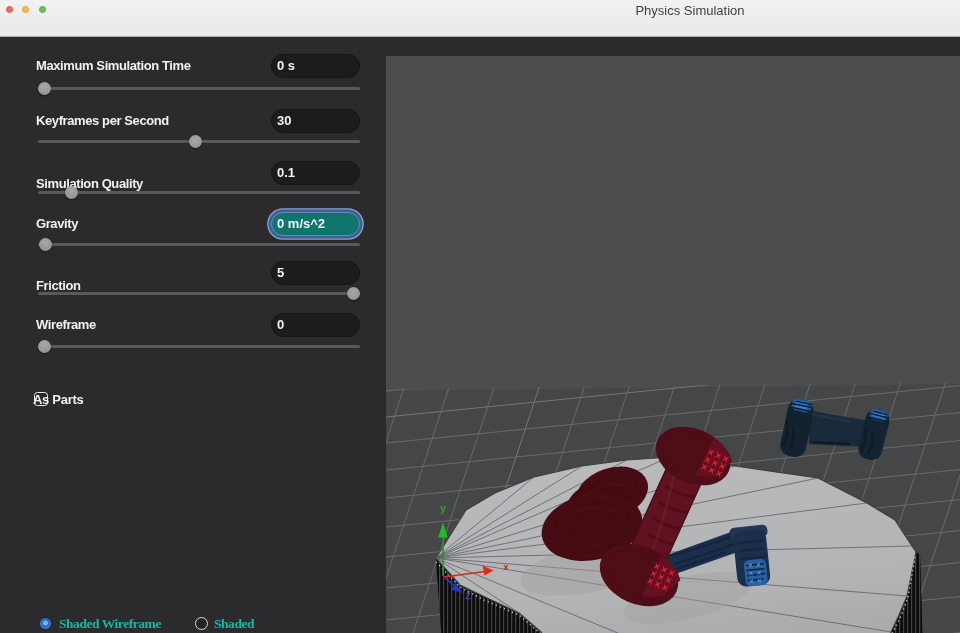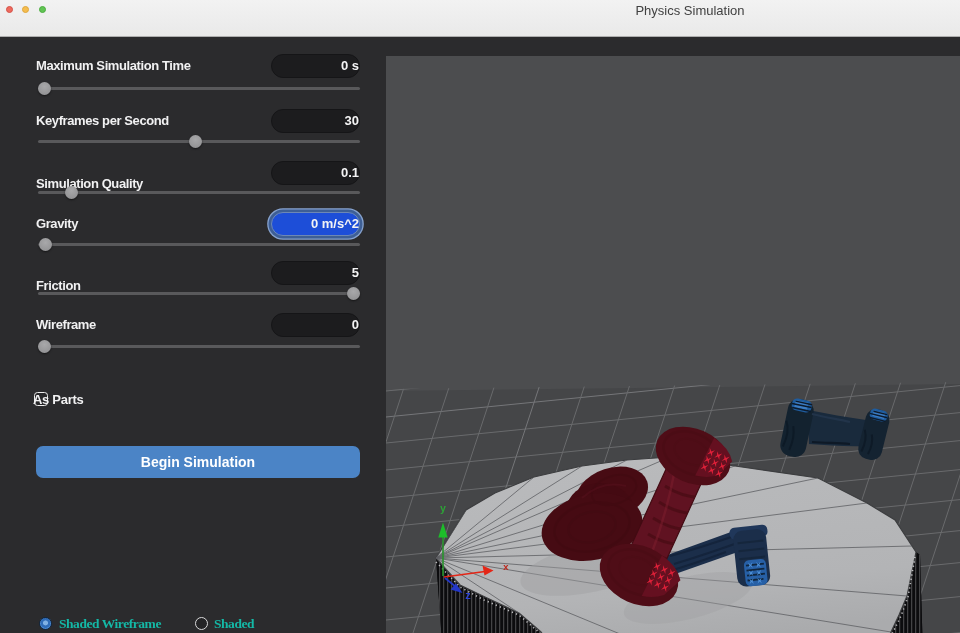--- a/index.html
+++ b/index.html
@@ -5,22 +5,22 @@
   font-family:"Liberation Sans", sans-serif; }
 #titlebar { position:absolute; left:0; top:0; width:960px; height:37px;
   background:linear-gradient(#f2f2f2,#e9e9e9); border-bottom:1px solid #aeaeae; }
 .tl { position:absolute; top:6px; width:7px; height:7px; border-radius:50%; }
 #title { position:absolute; left:690px; top:3px; transform:translateX(-50%);
   font-size:13px; color:#414141; white-space:nowrap; }
 #panel { position:absolute; left:0; top:0; width:386px; height:607px; background:#2b2b2d; }
 .lbl { position:absolute; left:36px; font-size:13px; font-weight:700; color:#f1f1f2; white-space:nowrap; letter-spacing:-0.4px;}
 .inp { position:absolute; left:271px; width:89px; height:24px; background:#1c1c1e;
   border:1px solid #151517; border-radius:12px; color:#f3f3f4; font-size:13px; font-weight:700;
-  line-height:22px; padding-left:5px;text-align:right; }
-.inp.focus { border:1px solid #6d88b4; box-shadow:0 0 0 2.5px #3e5f95, 0 0 0 3.8px #87a3cf; background:#1d4ed8; }
+  line-height:22px; padding-left:5px; }
+.inp.focus { border:1px solid #6d88b4; box-shadow:0 0 0 2.5px #3e5f95, 0 0 0 3.8px #87a3cf; background:#0f766e; }
 .track { position:absolute; left:38px; width:322px; height:3px; background:#59595b; border-radius:2px; }
 .thumb { position:absolute; width:13px; height:13px; border-radius:50%;
   background:radial-gradient(circle at 50% 35%, #a8a8aa, #8d8d8f); box-shadow:0 1px 2px rgba(0,0,0,.5); }
 #cb { position:absolute; left:34px; top:392px; width:13.5px; height:13.5px;
   border:1.5px solid #ececec; border-radius:3.5px; background:#28282a; }
 #cblbl { position:absolute; left:33px; top:392px; font-size:13px; font-weight:700; color:#f1f1f2; letter-spacing:-0.3px; }
 #btn { position:absolute; left:36px; top:446px; width:324px; height:32px;
   background:#4b84c6; border-radius:7px; color:#fff; font-size:14px; font-weight:700;
   text-align:center; line-height:32px; }
 .radio { position:absolute; width:13px; height:13px; border-radius:50%; top:616.5px; }
@@ -51,21 +51,20 @@
 <div class="lbl" style="top:278px">Friction</div>
 <div class="inp" style="top:261px">5</div>
 <div class="track" style="top:292.1px"></div>
 <div class="thumb" style="left:346.5px;top:287.1px"></div>
 <div class="lbl" style="top:317px">Wireframe</div>
 <div class="inp" style="top:313px">0</div>
 <div class="track" style="top:345.4px"></div>
 <div class="thumb" style="left:37.9px;top:340.4px"></div>
 <div id="cb"></div>
     <div id="cblbl">As Parts</div>
-<div id="btn">Begin Simulation</div>
 <div class="radio" id="r1"></div>
     <div class="rlbl" style="left:59px">Shaded Wireframe</div>
 <div class="radio" id="r2"></div>
     <div class="rlbl" style="left:214px">Shaded</div>
 </div>
 <div id="viewport"><svg width="574" height="577" viewBox="0 0 574 577">
       <defs>
 <pattern id="stripes" width="4" height="5" patternUnits="userSpaceOnUse">
   <rect width="4" height="5" fill="#0c0c0e"></rect>
   <rect x="1.2" width="1" height="5" fill="#86878a" opacity="0.55"></rect>

